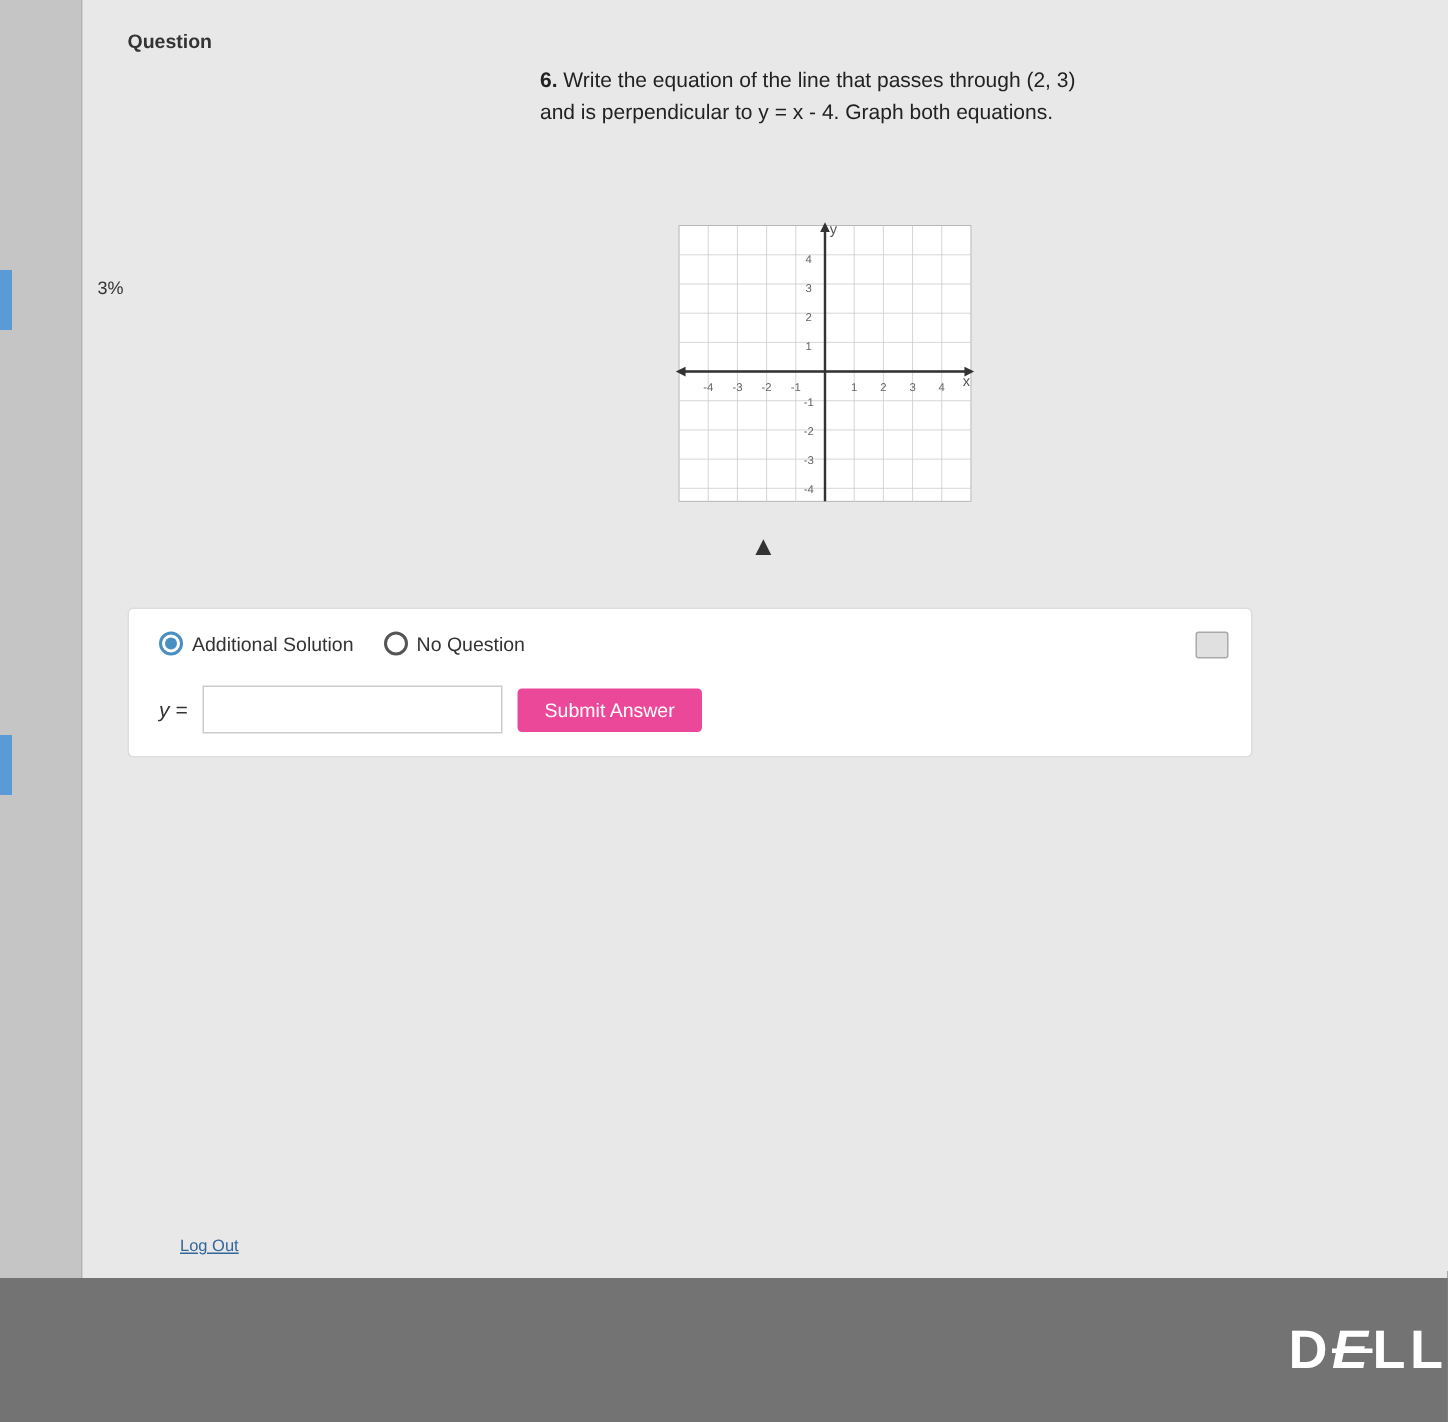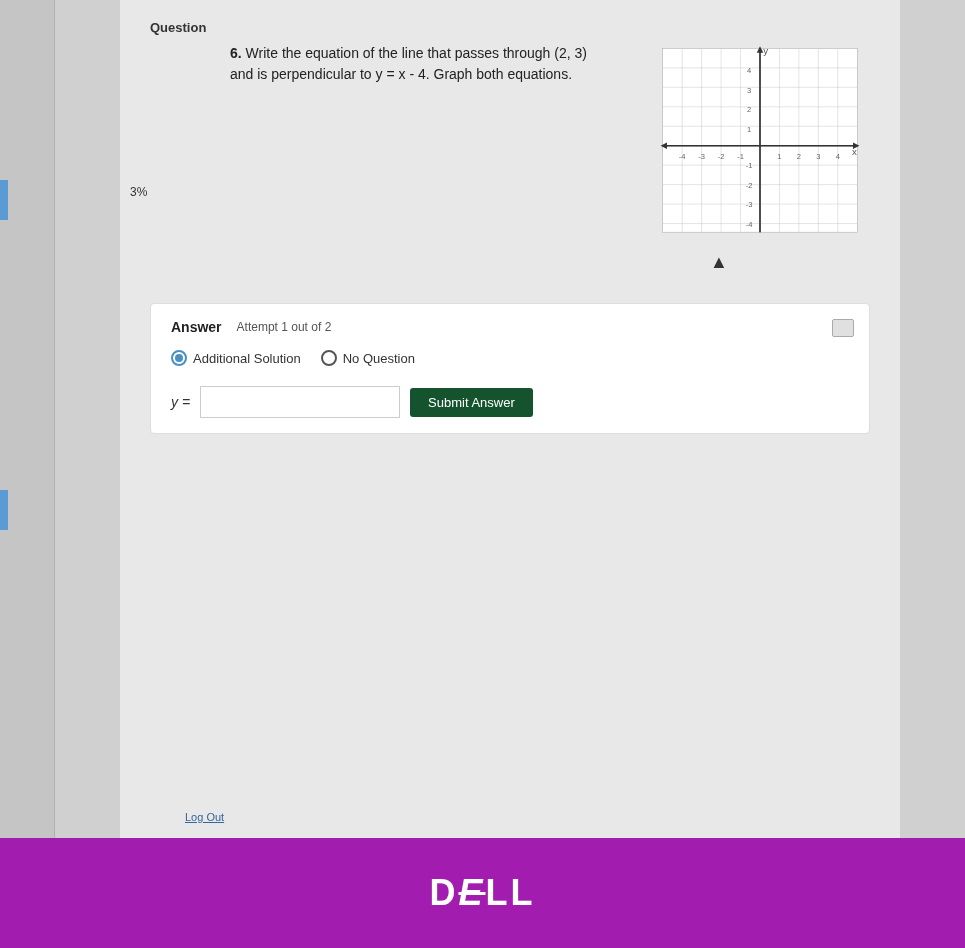--- a/index.html
+++ b/index.html
@@ -13,21 +13,20 @@
       display: flex;
       flex-direction: column;
     }
 
     .screen {
       background: #d0d0d0;
       flex: 1;
       display: flex;
       flex-direction: column;
       position: relative;
-      align-items: center;
     }
 
     .sidebar {
       position: absolute;
       left: 0;
       top: 0;
       width: 55px;
       height: 100%;
       background: #c5c5c5;
       border-right: 1px solid #b0b0b0;
@@ -195,21 +194,21 @@
     .answer-input {
       width: 200px;
       height: 32px;
       border: 1px solid #ccc;
       background: #fff;
       padding: 0 8px;
       font-size: 13px;
     }
 
     .submit-btn {
-      background: #14532d;
+      background: #ec4899;
       color: #fff;
       border: none;
       padding: 7px 18px;
       font-size: 13px;
       cursor: pointer;
       border-radius: 3px;
     }
 
     .icon-box {
       position: absolute;
@@ -227,25 +226,25 @@
       bottom: 15px;
       left: 65px;
       font-size: 11px;
       color: #336699;
       text-decoration: underline;
       cursor: pointer;
       margin-top: 24px;
     }
 
     .dell-bar {
-      background: #a21caf;
-      height: 110px;
-      display: flex;
-      align-items: center;
-      justify-content: center;
+      background: #737373;
+      height: 96px;
+      display: flex;
+      align-items: center;
+      justify-content: flex-end;
     }
 
     .dell-logo {
       font-size: 36px;
       font-weight: bold;
       color: #fff;
       letter-spacing: 3px;
       font-family: 'Arial Black', sans-serif;
     }
 
@@ -257,21 +256,21 @@
   <div class="sidebar">
     <div class="sidebar-blue-bar"></div>
     <div class="sidebar-blue-bar2"></div>
   </div>
 
   <div class="main-content">
 
     <div class="question-header">Question</div>
 
     <div class="question-area">
-      <div style="display:flex; gap:40px; align-items:flex-start; margin-left:80px;">
+      <div style="display:flex; gap:40px; align-items:flex-start; margin-left:80px;flex-direction:column;">
         <div class="question-text">
           <span style="font-weight:bold;">6.</span>
           <span>  Write the equation of the line that passes through (2, 3) and is perpendicular to y = x - 4. Graph both equations.</span>
         </div>
 
         <div class="graph-container">
           <svg class="graph-svg" viewBox="0 0 200 185">
 
             <rect x="10" y="5" width="180" height="170" fill="white" stroke="#aaa" stroke-width="0.5"></rect>
 
@@ -322,24 +321,20 @@
             <text x="136" y="107" font-size="7" fill="#666" text-anchor="middle">2</text>
             <text x="154" y="107" font-size="7" fill="#666" text-anchor="middle">3</text>
             <text x="172" y="107" font-size="7" fill="#666" text-anchor="middle">4</text>
           </svg>
           <div class="cursor-arrow">▲</div>
         </div>
       </div>
     </div>
 
     <div style="margin-top:60px; background:#fff; border:1px solid #ddd; padding:15px 20px; border-radius:4px; max-width:750px; position:relative;">
-      <div class="answer-header">
-        <span class="answer-label">Answer</span>
-        <span class="attempt-label">Attempt 1 out of 2</span>
-      </div>
 
       <div class="options-row">
         <div class="option-item">
           <div class="radio-circle selected"></div>
           <span>Additional Solution</span>
         </div>
         <div class="option-item">
           <div class="radio-circle outline"></div>
           <span>No Question</span>
         </div>

